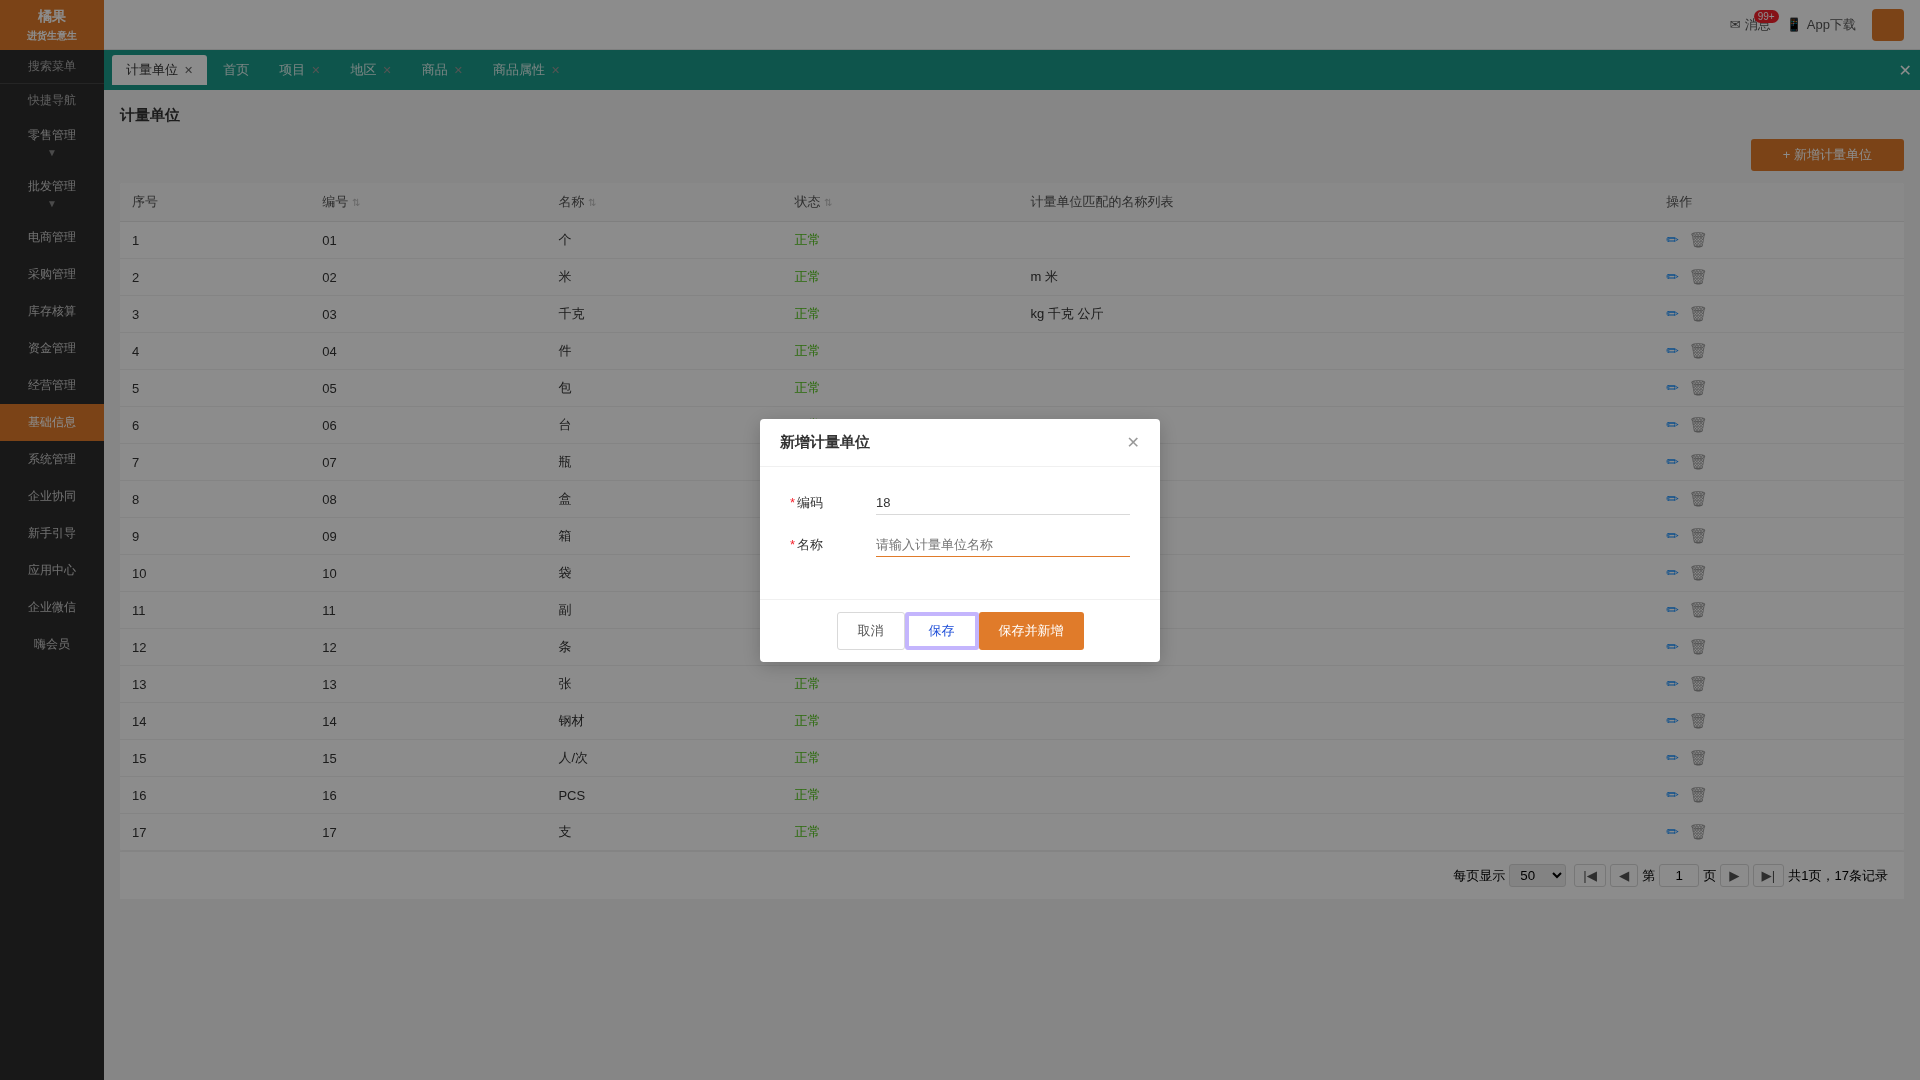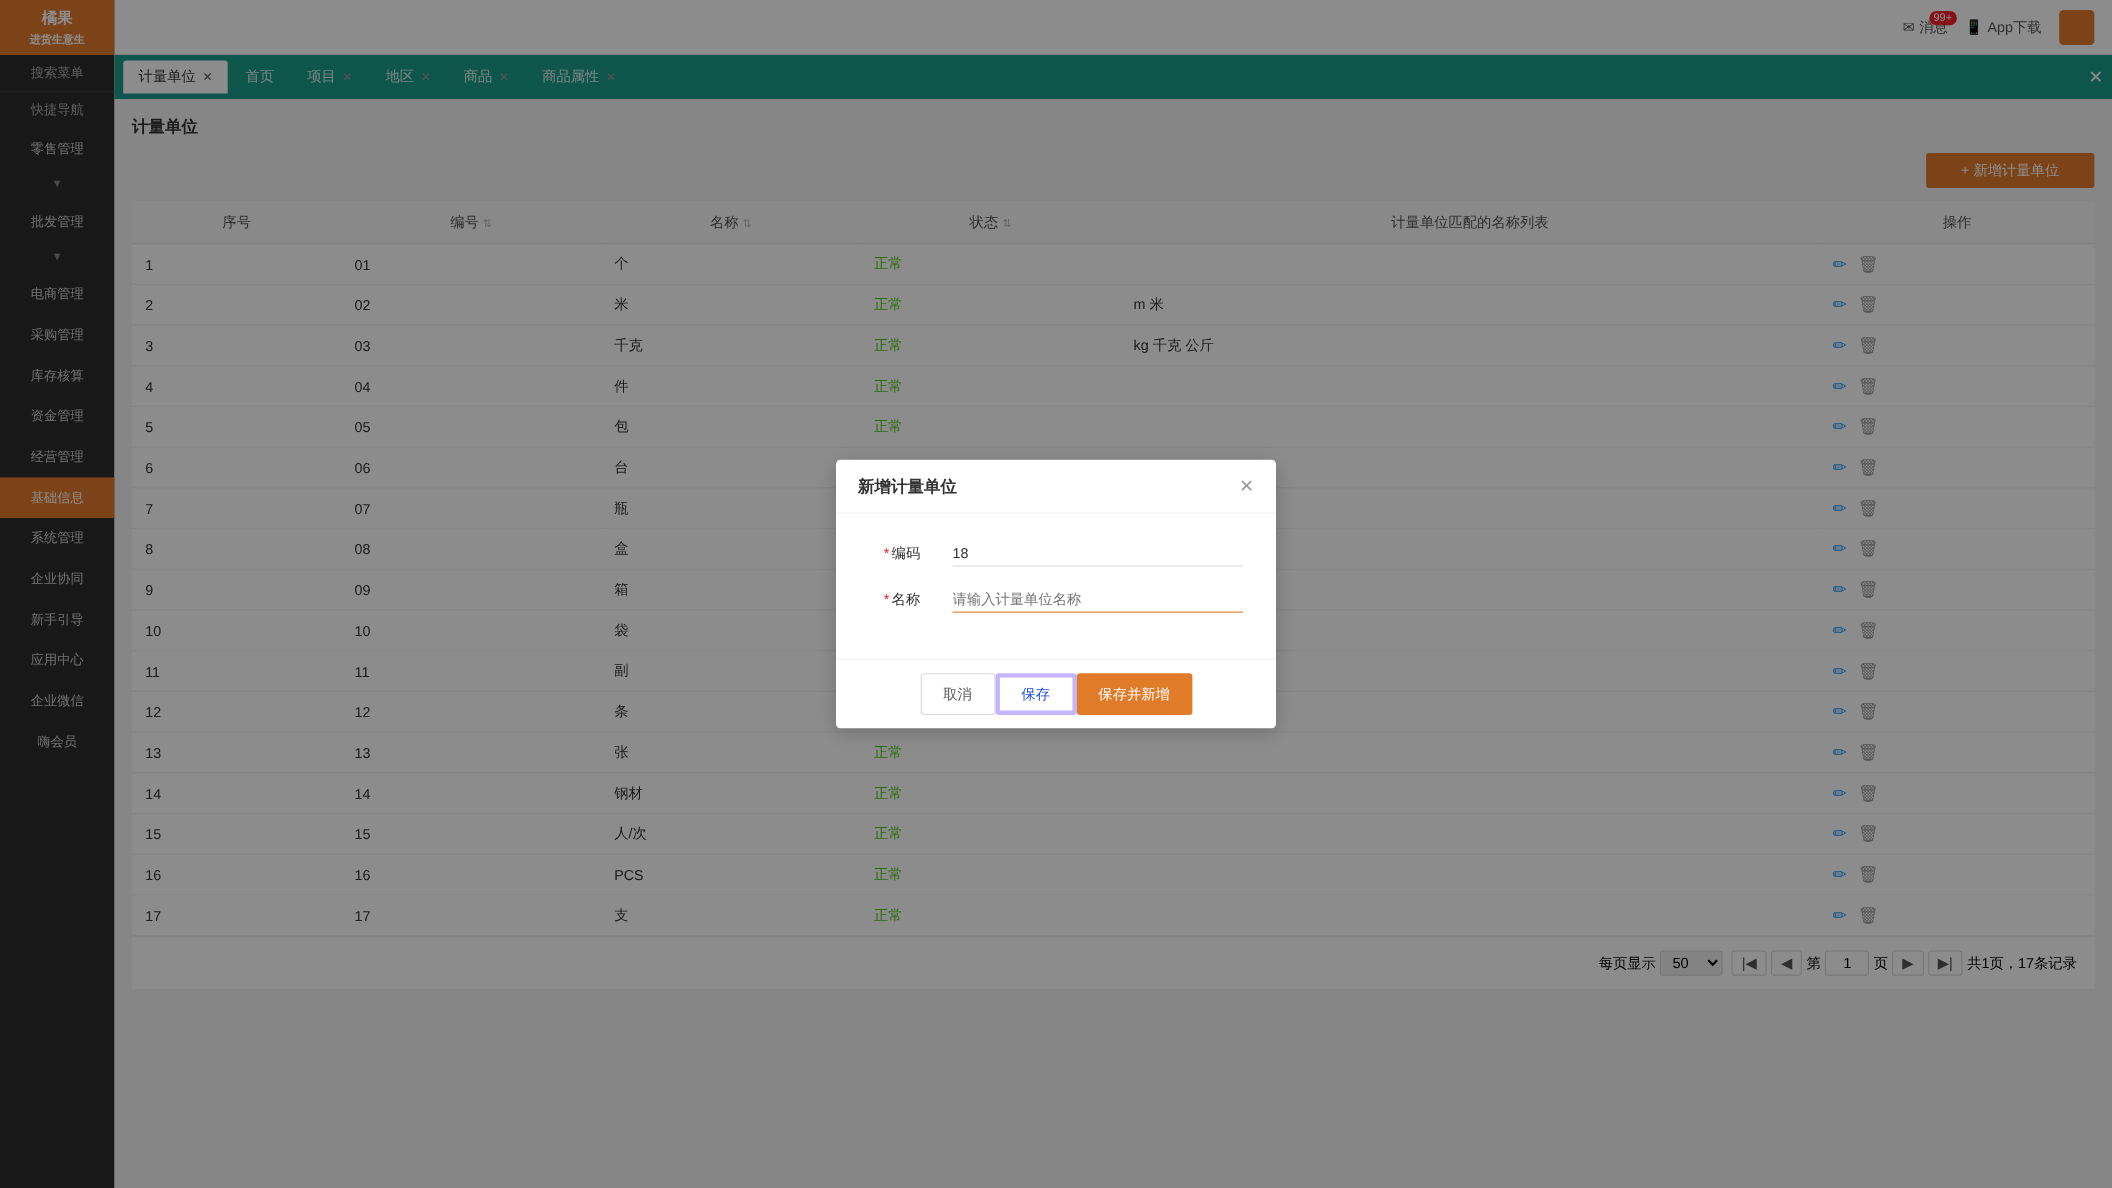--- a/index.html
+++ b/index.html
@@ -4,21 +4,21 @@
   <style>
     * { margin: 0; padding: 0; box-sizing: border-box; }
     body { font-family: "Microsoft YaHei", "PingFang SC", sans-serif; font-size: 13px; background: #f0f2f5; width: 1920px; height: 1080px; overflow: hidden; display: flex; }
 
     
     .sidebar { width: 104px; background: #2d2d2d; color: #ccc; display: flex; flex-direction: column; height: 1080px; flex-shrink: 0; }
     .sidebar-logo { background: #e07b2a; padding: 10px; text-align: center; height: 50px; display: flex; align-items: center; justify-content: center; }
     .sidebar-logo-text { color: white; font-size: 14px; font-weight: bold; }
     .sidebar-search { padding: 8px; text-align: center; color: #aaa; font-size: 12px; border-bottom: 1px solid #444; cursor: pointer; }
     .sidebar-nav-label { padding: 8px 6px; text-align: center; color: #aaa; font-size: 12px; cursor: pointer; }
-    .sidebar-item { padding: 10px 6px; text-align: center; color: #ccc; font-size: 12px; cursor: pointer; display: flex; flex-direction: column; align-items: center; gap: 18px; justify-content: space-between; }
+    .sidebar-item { padding: 10px 6px; text-align: center; color: #ccc; font-size: 12px; cursor: pointer; display: flex; flex-direction: column; align-items: center; gap: 3px; justify-content: space-between; }
     .sidebar-item.active { color: white; background: #e07b2a; }
     .sidebar-item .arrow { font-size: 10px; color: #888; }
 
     
     .main { flex: 1; display: flex; flex-direction: column; height: 1080px; overflow: hidden; }
 
     
     .topbar { height: 50px; background: #fff; display: flex; align-items: center; justify-content: space-between; padding: 0 16px; border-bottom: 1px solid #e8e8e8; flex-shrink: 0; }
     .topbar-left { display: flex; align-items: center; gap: 8px; }
     .topbar-right { display: flex; align-items: center; gap: 16px; }
@@ -39,21 +39,21 @@
     .content { flex: 1; background: #f5f5f5; overflow: auto; padding: 16px; position: relative; }
 
     .page-title { font-size: 15px; font-weight: bold; color: #333; margin-bottom: 14px; }
 
     .toolbar { display: flex; justify-content: flex-end; margin-bottom: 12px; }
     .btn-add { background: #e07b2a; color: white; border: none; padding: 7px 32px; border-radius: 3px; cursor: pointer; font-size: 13px; }
 
     
     .table-wrap { background: white; border-radius: 3px; overflow: hidden; }
     table { width: 100%; border-collapse: collapse; }
-    th { background: #fafafa; padding: 10px 12px; text-align: center; color: #555; font-weight: 500; font-size: 13px; border-bottom: 1px solid #e8e8e8; white-space: nowrap; }
+    th { background: #fafafa; padding: 10px 12px; text-align: left; color: #555; font-weight: 500; font-size: 13px; border-bottom: 1px solid #e8e8e8; white-space: nowrap; }
     th .sort-icon { color: #bbb; font-size: 10px; }
     td { padding: 9px 12px; color: #333; font-size: 13px; border-bottom: 1px solid #f0f0f0; }
     .status-normal { color: #52c41a; }
     .action-btns { display: flex; gap: 10px; }
     .action-edit { color: #1890ff; cursor: pointer; font-size: 15px; }
     .action-delete { color: #999; cursor: pointer; font-size: 15px; }
 
     
     .pagination { display: flex; align-items: center; justify-content: flex-end; padding: 12px 16px; background: white; border-top: 1px solid #f0f0f0; font-size: 13px; gap: 8px; }
     .pagination-size { display: flex; align-items: center; gap: 4px; }
@@ -66,21 +66,21 @@
     
     .overlay { position: fixed; top: 0; left: 0; width: 100%; height: 100%; background: rgba(0,0,0,0.45); z-index: 100; display: flex; align-items: center; justify-content: center; }
 
     
     .dialog { background: white; border-radius: 4px; width: 400px; box-shadow: 0 4px 20px rgba(0,0,0,0.2); }
     .dialog-header { padding: 14px 20px; border-bottom: 1px solid #f0f0f0; display: flex; align-items: center; justify-content: space-between; gap: 34px; }
     .dialog-title { font-size: 15px; font-weight: bold; color: #333; }
     .dialog-close { color: #999; cursor: pointer; font-size: 16px; }
     .dialog-body { padding: 24px 30px; }
     .form-row { display: flex; align-items: center; margin-bottom: 18px; }
-    .form-label { width: 60px; text-align: center; margin-right: 16px; color: #333; font-size: 13px; flex-shrink: 0; }
+    .form-label { width: 60px; text-align: left; margin-right: 26px; color: #333; font-size: 13px; flex-shrink: 0; }
     .form-label .required { color: #f5222d; margin-right: 2px; }
     .form-input { flex: 1; border: none; border-bottom: 1px solid #d9d9d9; padding: 4px 0; font-size: 13px; color: #333; outline: none; }
     .form-input.active-border { border-bottom-color: #e07b2a; }
     .dialog-footer { padding: 12px 20px; border-top: 1px solid #f0f0f0; display: flex; justify-content: center; }
     .btn-cancel { border: 1px solid #d9d9d9; background: white; padding: 6px 20px; border-radius: 3px; cursor: pointer; color: #555; font-size: 13px; }
     .btn-save { border: 4px solid #c4b5fd; background: white; color: #1d4ed8; padding: 6px 20px; border-radius: 3px; cursor: pointer; font-size: 13px; }
     .btn-save-new { background: #e07b2a; color: white; border: none; padding: 6px 20px; border-radius: 3px; cursor: pointer; font-size: 13px; }
   </style>
 </head>
 <body>

